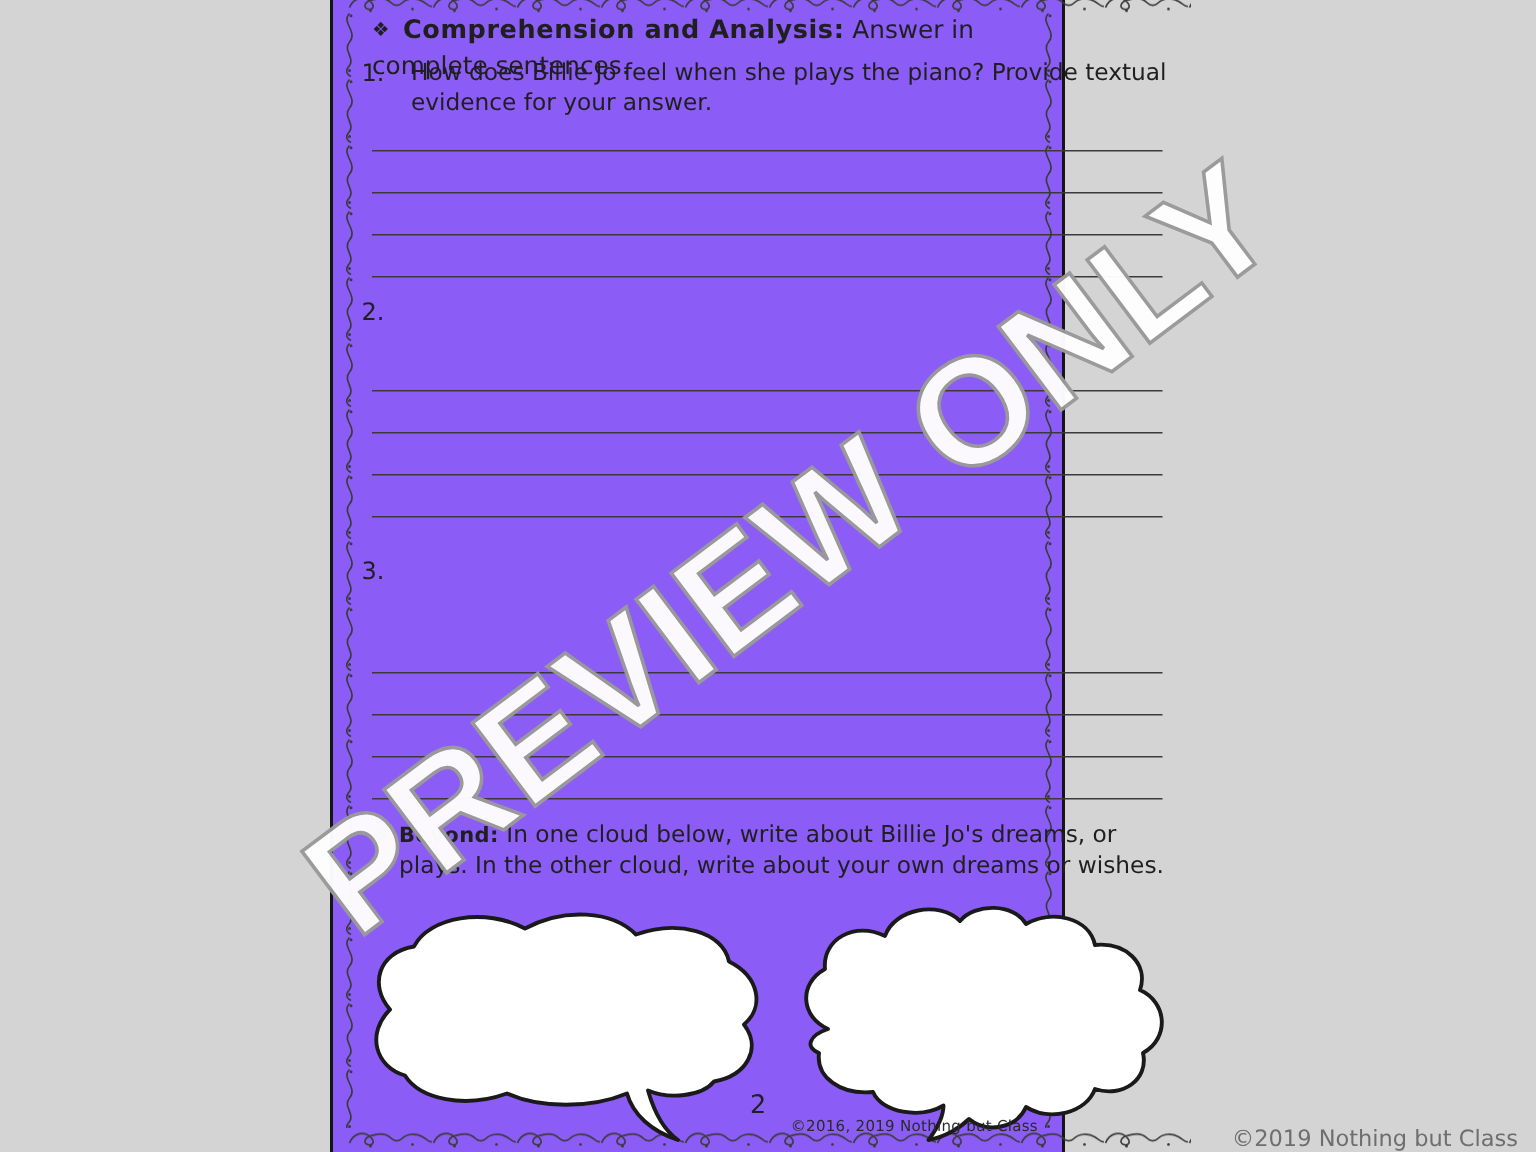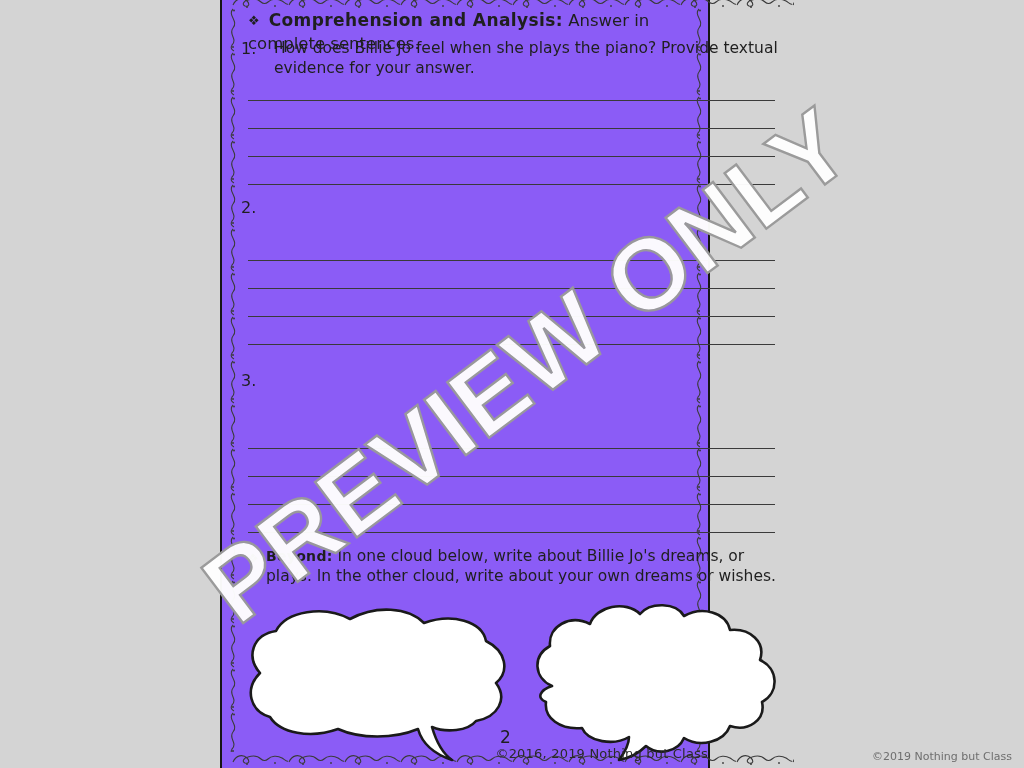--- a/index.html
+++ b/index.html
@@ -29,22 +29,22 @@
   .lines-group{position:absolute;left:26px;width:527px;}
   .lg1{top:73px;} .lg2{top:233px;} .lg3{top:421px;}
   .ans-line{height:27px;border-bottom:1.6px solid #3a3a3a;}
   .beyond{position:absolute;top:547px;left:44px;width:516px;font-size:15.5px;line-height:19.5px;}
   .beyond .bullet{position:absolute;left:-19px;top:2px;}
   .bd-bold{font-weight:bold;font-size:14px;letter-spacing:.3px;}
   .cloud{position:absolute;}
   .cloud-left{left:14px;top:597px;}
   .cloud-right{left:300px;top:600px;}
   .page-num{position:absolute;top:727px;left:278px;font-size:17px;}
-  .copy-inner{position:absolute;top:746px;right:0;font-size:13px;color:#2a2a2a;letter-spacing:.2px;}
-  .copy-outer{position:absolute;top:750px;right:12px;font-size:11px;color:#6e6e6e;}
+  .copy-inner{position:absolute;top:746px;right:16px;font-size:10px;color:#2a2a2a;letter-spacing:.2px;}
+  .copy-outer{position:absolute;top:750px;right:12px;font-size:15px;color:#6e6e6e;}
   .watermark-svg{position:absolute;left:0;top:0;pointer-events:none;}
   .wm-text{
     font-family:"Liberation Sans","DejaVu Sans",sans-serif;
     font-weight:bold;font-size:101px;letter-spacing:1px;
     fill:#ffffff;stroke:#9a9a9a;stroke-width:2.4px;opacity:.97;
   }
 </style>
 </head>
 <body>
 

